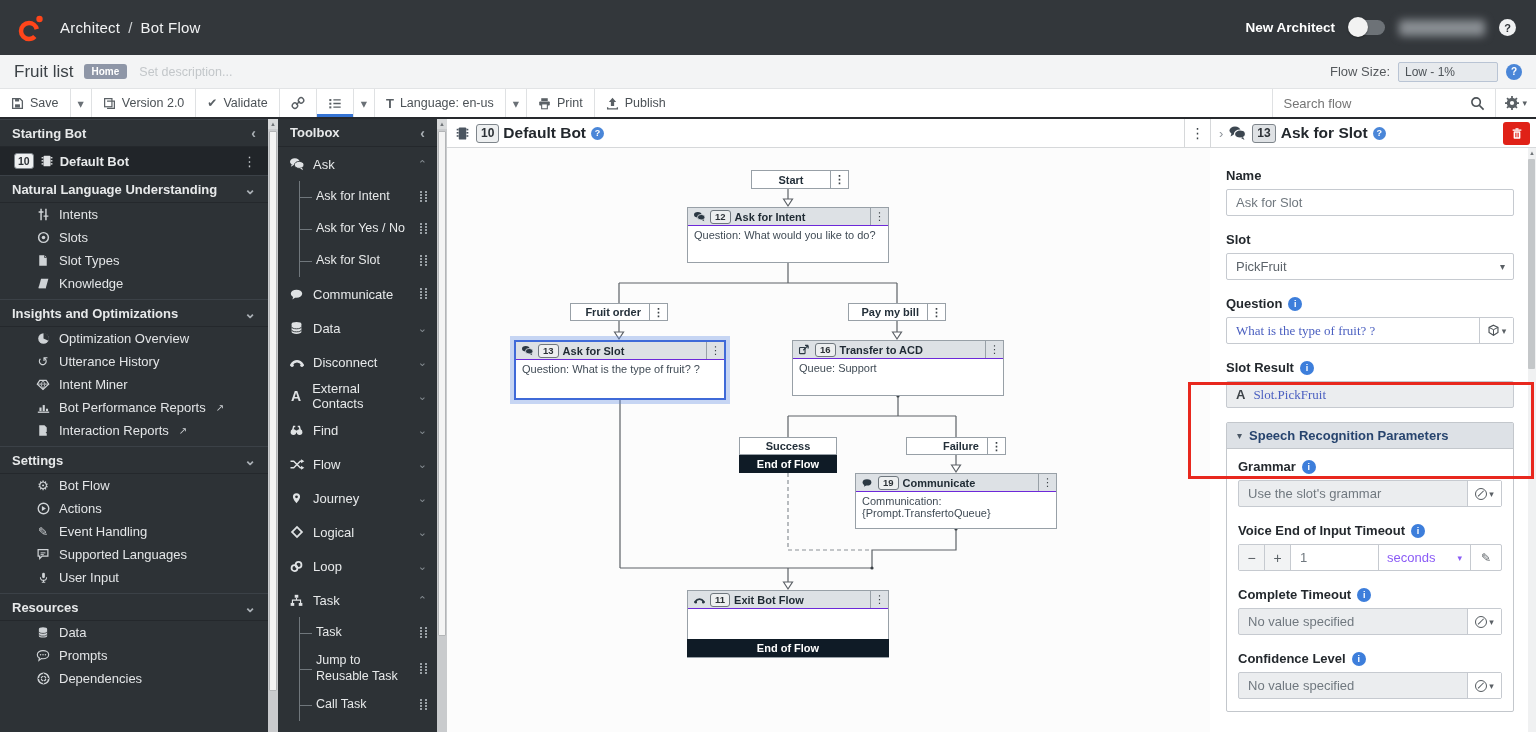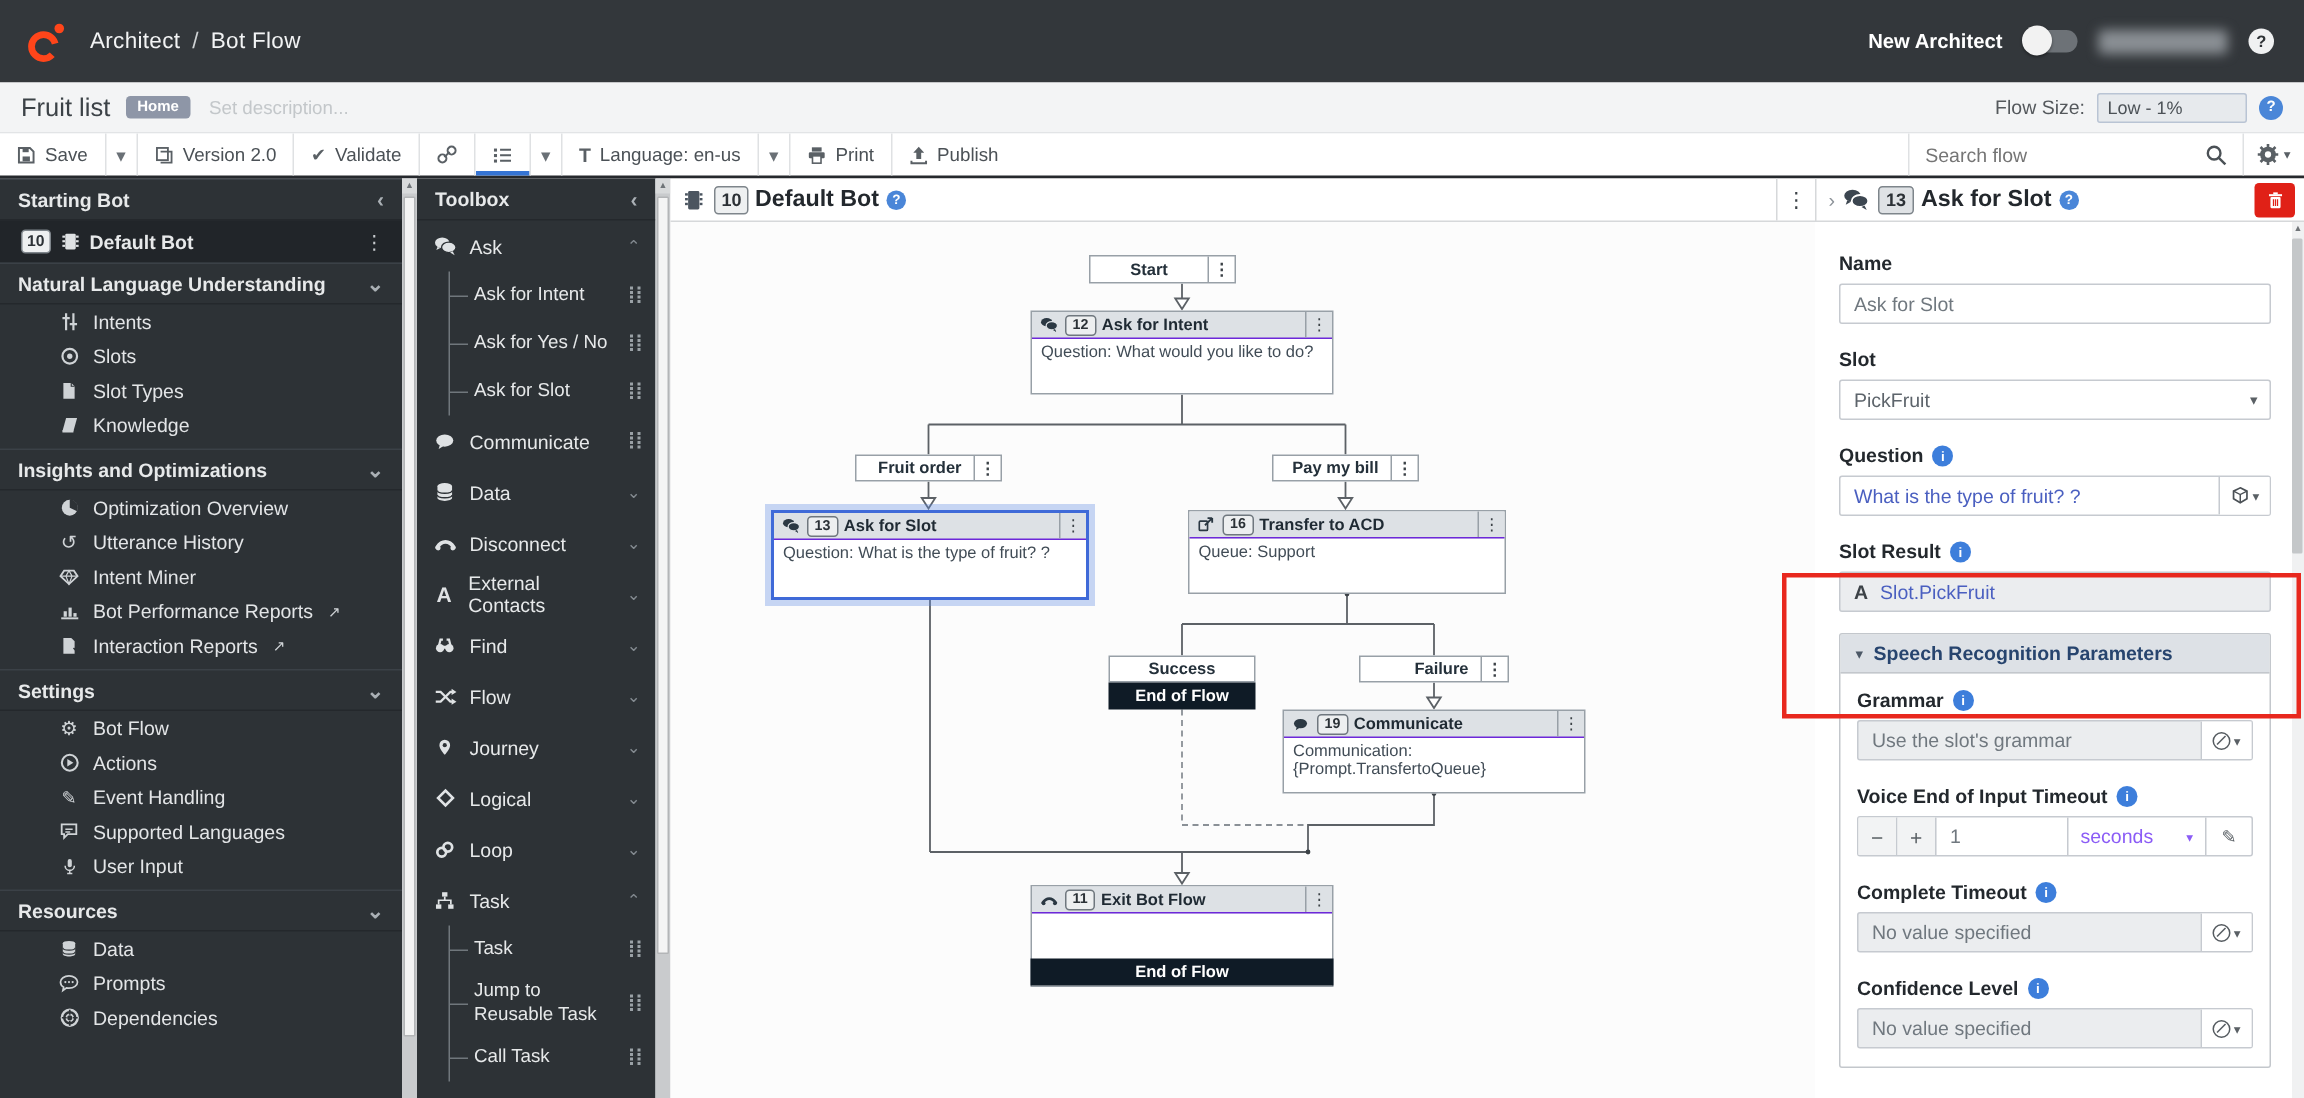--- a/index.html
+++ b/index.html
@@ -40,21 +40,21 @@
   .gear-cell { display:flex; align-items:center; gap:3px; padding:0 9px; border-left:1px solid #dfe1e3; color:#5a6065; cursor:pointer; }
 
   
   .sidebar { left:0; top:119px; width:268px; height:613px; background:#2d3236; color:#e7e9ea; font-size:13px; overflow:hidden; }
   .sb-h { height:28px; display:flex; align-items:center; padding:0 12px; font-weight:bold; font-size:13px; border-top:1px solid #3b4147; border-bottom:1px solid #24282c; background:#2d3236; }
   .sb-h .chev { margin-left:auto; color:#aab0b5; font-size:14px; cursor:pointer; }
   .bot-row { height:28px; display:flex; align-items:center; gap:6px; padding:0 8px 0 14px; background:#212529; cursor:pointer; }
   .idbadge { background:#eef0f1; color:#2c3136; border:1px solid #7e858b; border-radius:3px; font-size:10.5px; font-weight:bold; padding:0 3px; line-height:14px; }
   .bot-row .lbl { font-weight:bold; }
   .kebab { margin-left:auto; color:#c6cacd; font-size:13px; cursor:pointer; padding:0 4px; }
-  .sb-item { height:23px; display:flex; align-items:center; gap:8px; padding-left:38px; cursor:pointer; color:#e3e5e7; }
+  .sb-item { height:23px; display:flex; align-items:center; gap:8px; padding-left:22px; cursor:pointer; color:#e3e5e7;margin-left:13px; }
   .sb-item .sic { width:16px; text-align:center; color:#cfd3d6; flex:none; display:flex; justify-content:center; }
   .ext { font-size:10px; color:#cfd3d6; margin-left:2px; }
   svg.sic, .sic svg { display:block; }
 
   
   .vscroll { background:#c9cbcd; }
   .vscroll .sarr { height:10px; background:#d8dadb; color:#6f7478; font-size:6px; display:flex; align-items:center; justify-content:center; }
   .vscroll .thumb { position:absolute; left:1px; width:8px; background:#f4f4f4; border:1px solid #b3b5b7; border-radius:1px; }
 
   
@@ -99,21 +99,21 @@
   .panel { left:1210px; top:148px; width:326px; height:584px; background:#fff; padding:10px 22px 0 16px; overflow:hidden; }
   .plabel { font-size:13px; font-weight:bold; color:#23282d; margin:10px 0 6px; display:flex; align-items:center; gap:6px; }
   .info-i { width:14px; height:14px; border-radius:50%; background:#3d7edb; color:#fff; font-size:9px; font-weight:bold; font-style:normal; display:inline-flex; align-items:center; justify-content:center; }
   .fld { height:27px; border:1px solid #c6cad0; border-radius:2px; display:flex; align-items:center; background:#fff; }
   .fld .fval { flex:1; padding:0 9px; font-size:13px; color:#70787f; white-space:nowrap; overflow:hidden; }
   .fld input { border:none; outline:none; flex:1; padding:0 9px; font-size:13px; color:#70787f; background:transparent; font-family:"Liberation Sans",sans-serif; }
   .fld .caret { padding:0 8px; color:#5a6065; font-size:10px; }
   .fld.gray { background:#ebedef; }
   .fld .addon { align-self:stretch; width:34px; border-left:1px solid #c6cad0; background:#fff; display:flex; align-items:center; justify-content:center; gap:2px; color:#4b5156; font-size:12px; cursor:pointer; }
   .fld .addon .ac { font-size:9px; color:#5a6065; }
-  .blue-t { color:#4a5fc0 !important; }
+  .blue-t { color:#4a5fc0 !important;font-family:Liberation Serif, serif; }
   .srp-box { margin-top:14px; border:1px solid #c3c7cc; border-radius:2px; padding:0 11px 12px; }
   .srp-head { height:26px; margin:0 -11px; background:#dde1e6; border-bottom:1px solid #c3c7cc; display:flex; align-items:center; gap:7px; padding:0 10px; cursor:pointer; }
   .srp-head .cr { color:#4c5866; font-size:10px; }
   .srp-head .st { font-size:13px; font-weight:bold; color:#27446e; }
   .stepper { height:27px; border:1px solid #c6cad0; border-radius:2px; display:flex; align-items:stretch; }
   .stepper .cell { display:flex; align-items:center; justify-content:center; border-right:1px solid #c6cad0; color:#5a6065; }
   .stepper .pm { width:26px; font-size:14px; background:#f2f3f4; cursor:pointer; }
   .stepper .val { width:88px; justify-content:flex-start; padding-left:9px; font-size:13px; color:#70787f; }
   .stepper .unit { flex:1; justify-content:space-between; padding:0 8px; font-size:13px; color:#8b5cf6; cursor:pointer; }
   .stepper .unit .ac { font-size:9px; }
@@ -652,21 +652,21 @@
       <path d="M504.5,317 L509,324 L513.5,317 z"></path>
       <path d="M336.5,434 L341,441 L345.5,434 z"></path>
     </g>
     <g fill="#3c4247">
         <circle cx="451" cy="248" r="1.6"></circle>
         <circle cx="425" cy="420" r="1.6"></circle>
         <circle cx="509" cy="381" r="1.6"></circle>
       </g>
   </svg>
 
-  <div class="blabel" style="left:279px;top:22px;width:98px;height:19px;">
+  <div class="blabel" style="left:304px;top:22px;width:98px;height:19px;">
     <span class="btxt center">Start</span>
     <span class="nkebab">⋮</span>
   </div>
 
   <div class="node" style="left:240px;top:59px;width:202px;height:56px;">
     <div class="node-h">
       <span class="nic">
           <svg width="13" height="11" viewBox="0 0 18 16">
             <ellipse cx="6.5" cy="5.5" rx="5.5" ry="4" fill="#2b3843"></ellipse>
             <ellipse cx="11.5" cy="9" rx="5.5" ry="4" fill="#2b3843" stroke="#dde1e5" stroke-width="1.2"></ellipse>

